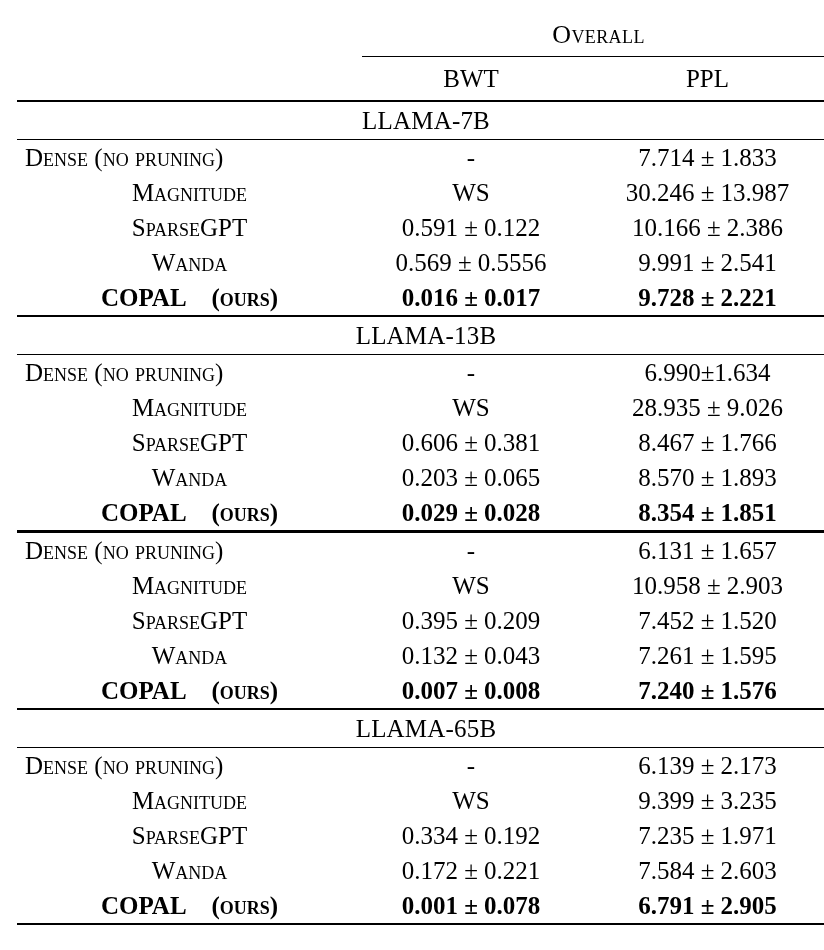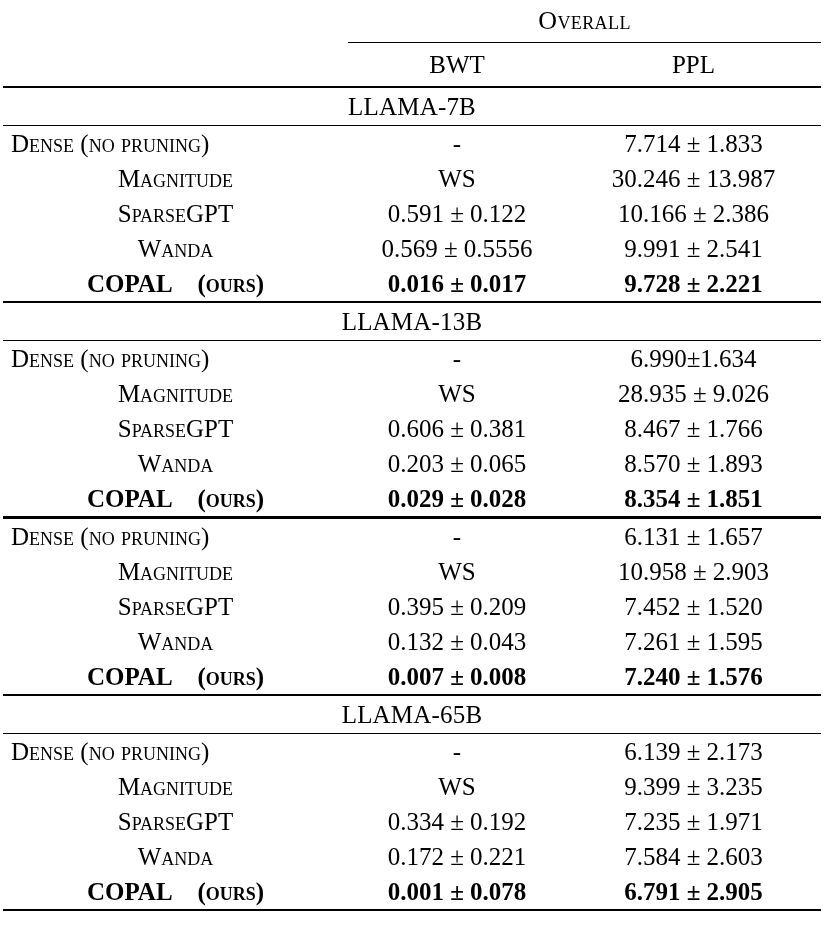--- a/index.html
+++ b/index.html
@@ -13,21 +13,21 @@
     font-family: "Liberation Serif", "DejaVu Serif", serif;
     color: #000000;
     overflow: hidden;
   }
 
   #table-root {
     position: relative;
     width: 824px;
     height: 950px;
     box-sizing: border-box;
-    padding: 0;
+    padding: 14px;
   }
 
   table.results {
     width: 818px;
     margin: 0 3px;
     border-collapse: collapse;
     table-layout: fixed;
     font-size: 24px;
   }
 

